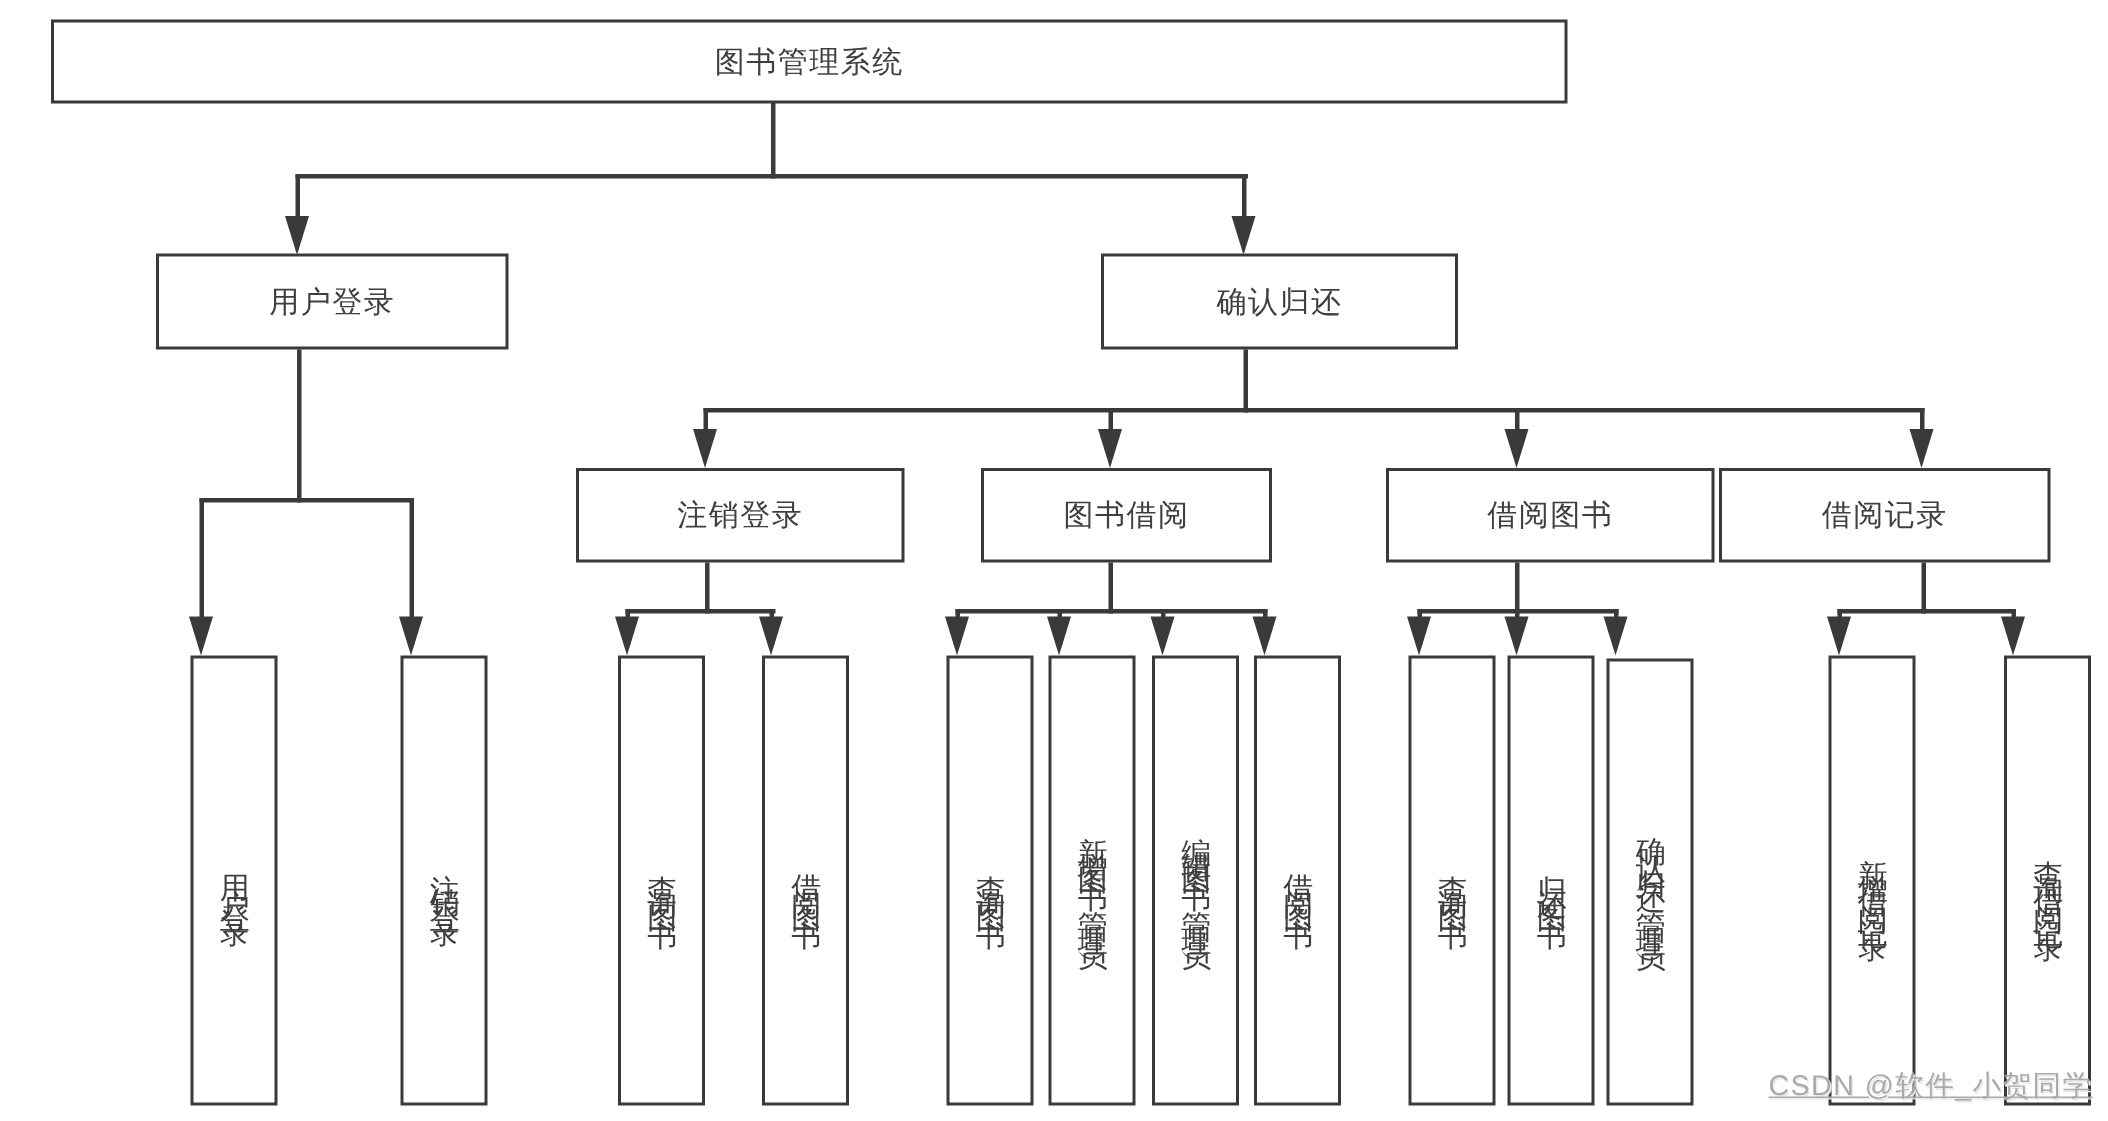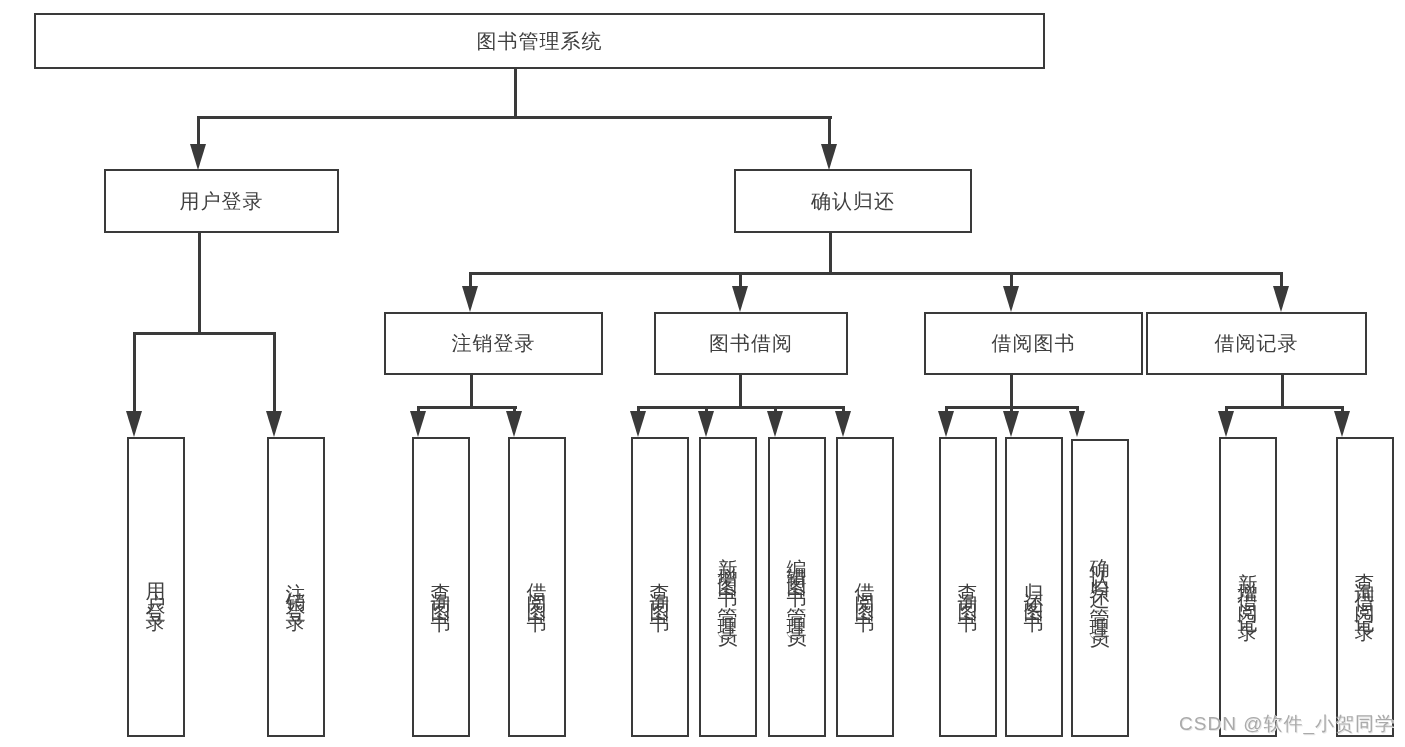--- a/index.html
+++ b/index.html
@@ -46,20 +46,21 @@
   }
   .watermark {
     position: absolute;
     top: 711px;
     right: 10px;
     font-size: 19px;
     letter-spacing: 1px;
     color: #aaaaaa;
     text-shadow: 1px 1px 0 #e8e8e8;
     white-space: nowrap;
+    text-decoration: underline;
   }
 </style>
 </head>
 <body>
 
 <div id="canvas">
 
   <div class="box" style="left:12px; top:13px; width:1011px; height:56px;">图书管理系统</div>
 
   <div class="line" style="left:514px; top:68px; width:3px; height:51px;"></div>

